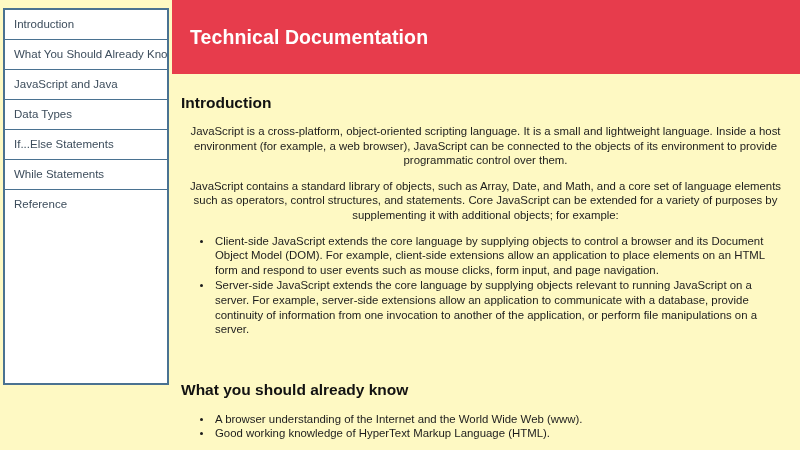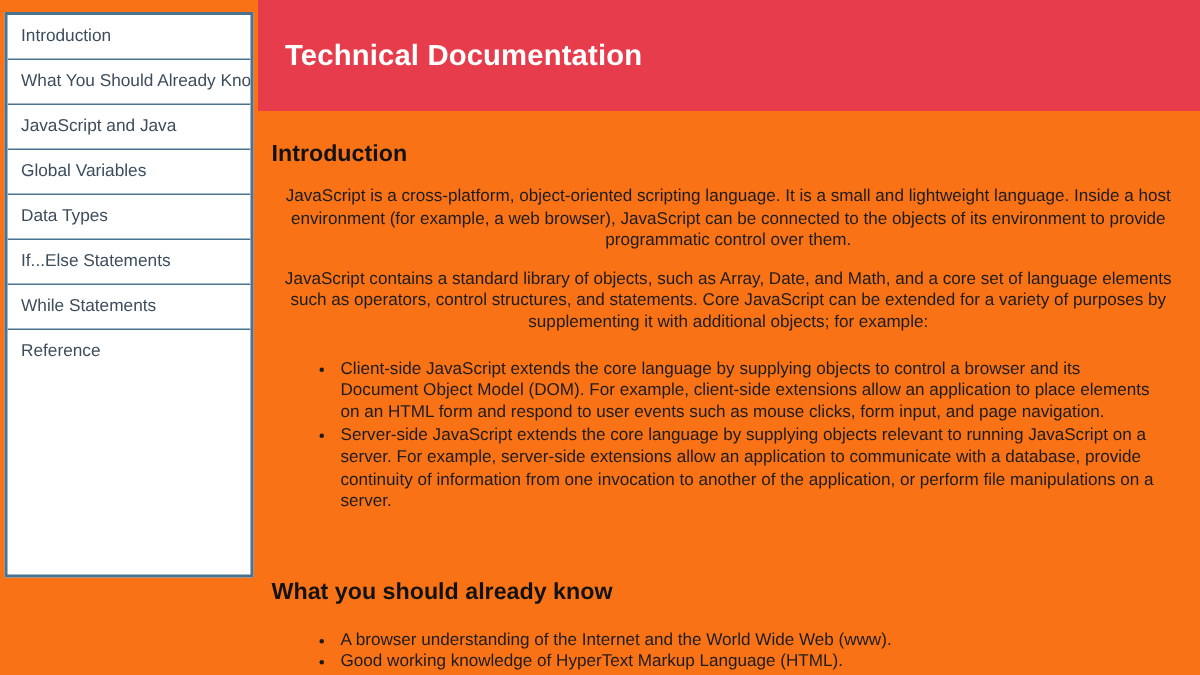--- a/index.html
+++ b/index.html
@@ -11,21 +11,21 @@
     height: 450px;
     overflow: hidden;
     background: #ffffff;
     font-family: "Liberation Sans", sans-serif;
   }
 
   #page {
     position: relative;
     width: 800px;
     height: 450px;
-    background: #f97316;
+    background: #fef9c3;
   }
 
   
   #navbar {
     position: absolute;
     left: 3px;
     top: 8px;
     width: 166px;
     height: 377px;
     border: 2px solid #4a7291;
@@ -105,21 +105,21 @@
 
   .para {
     font-size: 11.4px;
     line-height: 14.6px;
     color: #1c1c1c;
     margin: 0 0 11px 0;
     text-align: center;
   }
 
   .bullets {
-    margin: 16px;
+    margin: 4px;
     padding-left: 28px;
     list-style-type: disc;
   }
 
   .bullets li {
     font-size: 11.4px;
     line-height: 14.6px;
     color: #1c1c1c;
     margin: 0 0 1px 0;
     padding-left: 2px;
@@ -141,23 +141,20 @@
   <nav id="navbar">
     <ul id="nav-list">
       <li class="nav-item">
         <a class="nav-link" href="#">Introduction</a>
       </li>
       <li class="nav-item">
         <a class="nav-link" href="#">What You Should Already Know</a>
       </li>
       <li class="nav-item">
         <a class="nav-link" href="#">JavaScript and Java</a>
-      </li>
-      <li class="nav-item">
-        <a class="nav-link" href="#">Global Variables</a>
       </li>
       <li class="nav-item">
         <a class="nav-link" href="#">Data Types</a>
       </li>
       <li class="nav-item">
         <a class="nav-link" href="#">If...Else Statements</a>
       </li>
       <li class="nav-item">
         <a class="nav-link" href="#">While Statements</a>
       </li>

